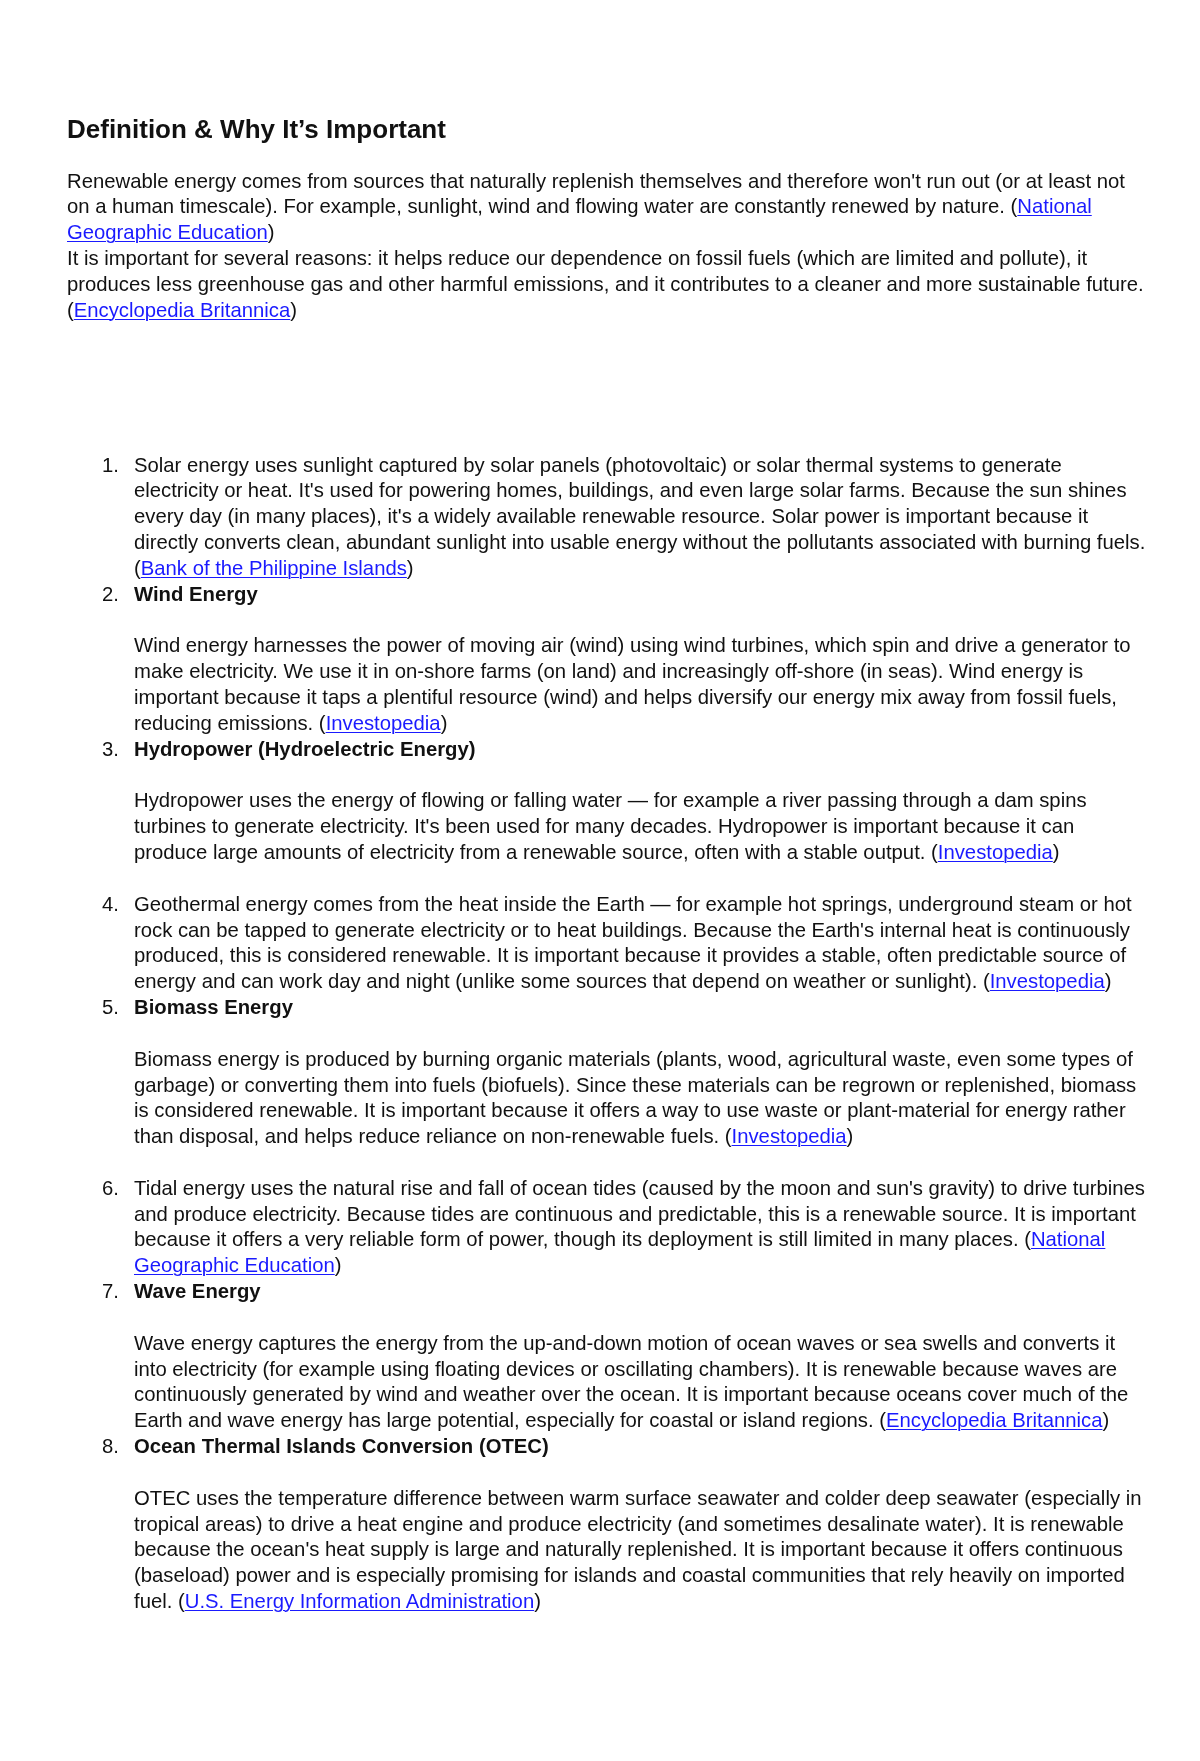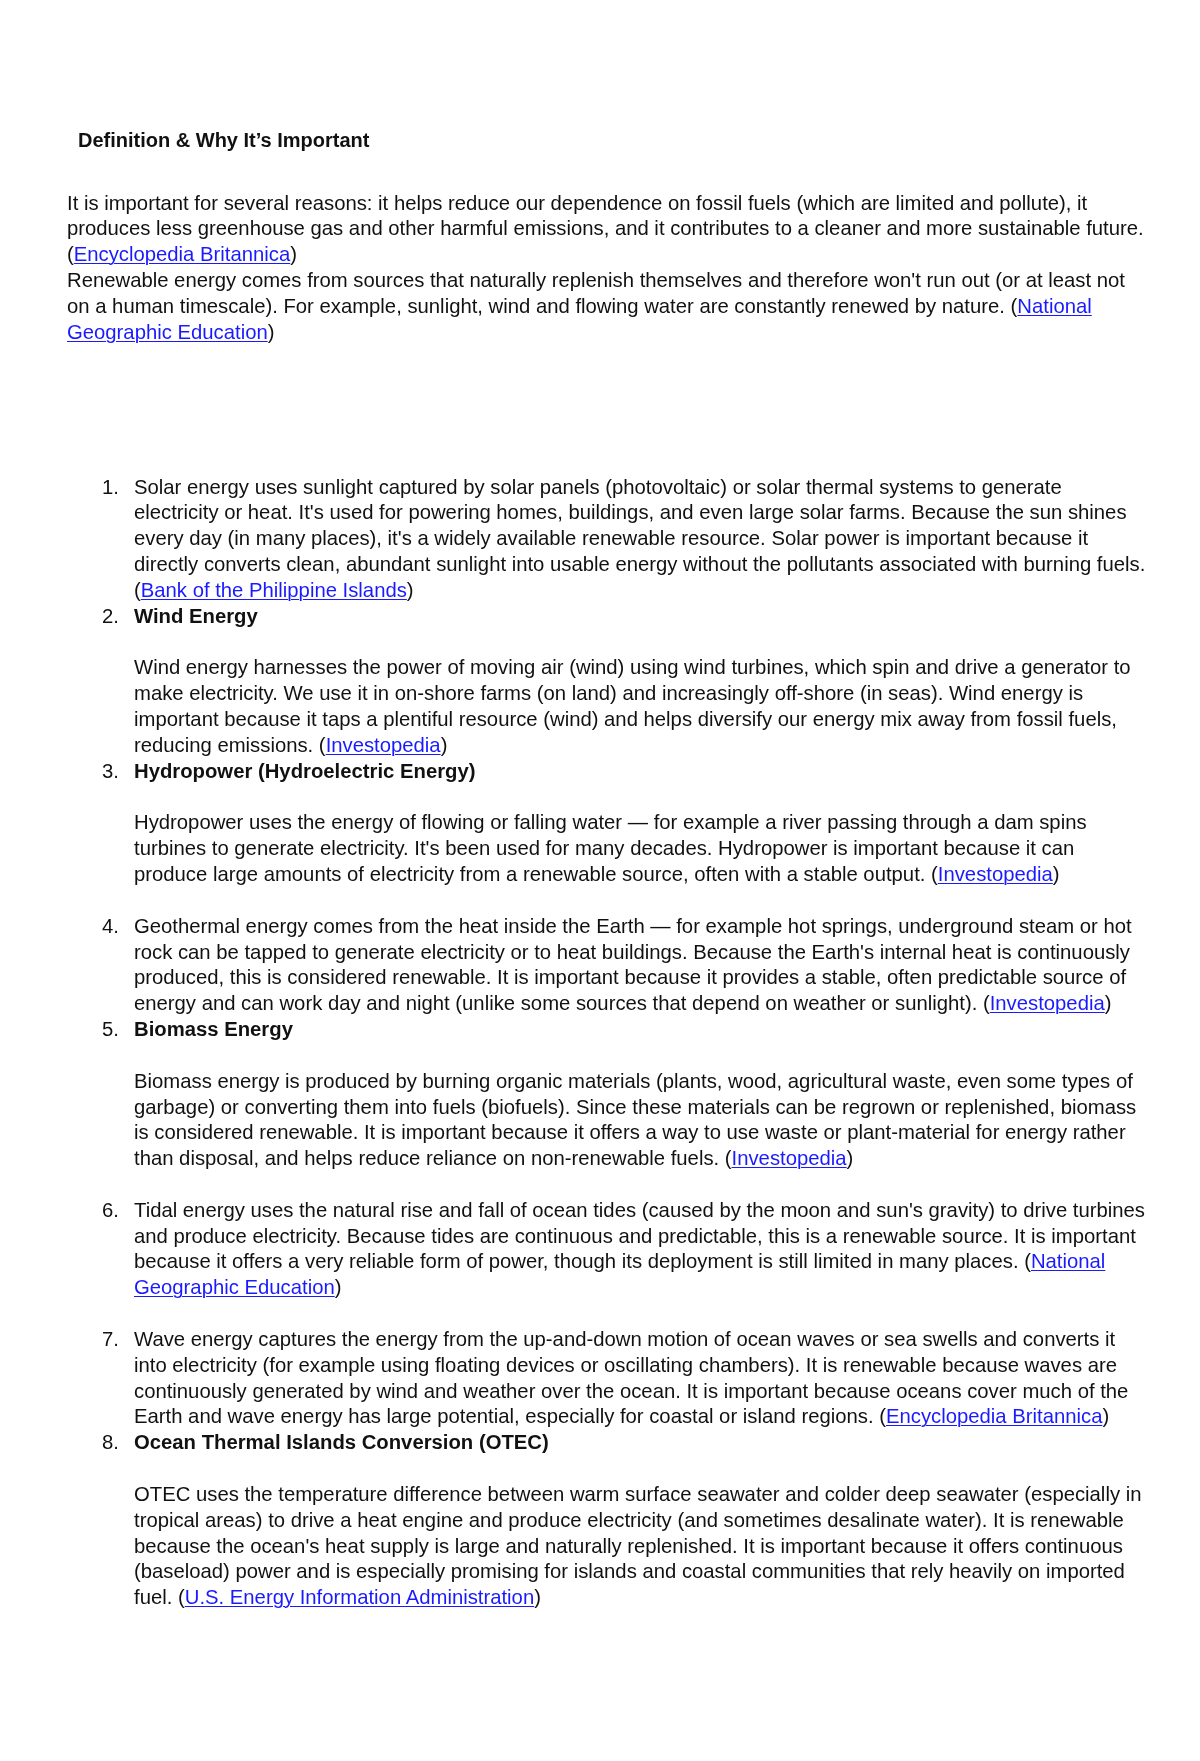--- a/index.html
+++ b/index.html
@@ -14,22 +14,22 @@
       overflow: hidden;
     }
     .page {
       position: absolute;
       left: 67px;
       top: 117px;
       width: 1080px;
     }
     .heading {
       font-weight: bold;
-      margin: 11px;
-      font-size: 20px;
+      margin: 0;
+      font-size: 26px;
       line-height: 25.8px;
     }
     .para { margin: 0; }
     .gap-1 { height: 25.8px; }
     .gap-section { height: 77.4px; }
     a.link {
       color: #1a1aff;
       text-decoration: underline;
       text-underline-offset: 2px;
       text-decoration-thickness: 1px;
@@ -53,23 +53,23 @@
     .item-body { display: block; margin-top: 26px; }
   </style>
 </head>
 <body>
 
 <div class="page">
 
   <h2 class="heading">Definition &amp; Why It’s Important</h2>
   <div class="gap-1"></div>
 
+  <p class="para"><span>Renewable energy comes from sources that naturally replenish themselves and therefore won't run out (or at least not on a human timescale). For example, sunlight, wind and flowing water are constantly renewed by nature. (</span><a class="link" href="#">National Geographic Education</a><span>)</span></p>
+
   <p class="para"><span>It is important for several reasons: it helps reduce our dependence on fossil fuels (which are limited and pollute), it produces less greenhouse gas and other harmful emissions, and it contributes to a cleaner and more sustainable future. (</span><a class="link" href="#">Encyclopedia Britannica</a><span>)</span></p>
-
-  <p class="para"><span>Renewable energy comes from sources that naturally replenish themselves and therefore won't run out (or at least not on a human timescale). For example, sunlight, wind and flowing water are constantly renewed by nature. (</span><a class="link" href="#">National Geographic Education</a><span>)</span></p>
 
   <div class="gap-section"></div>
 
   <div class="gap-1"></div>
 
   <ol class="types">
     <li>
       <span class="num">1.</span>
       <span class="item-body"><span>Solar energy uses sunlight captured by solar panels (photovoltaic) or solar thermal systems to generate electricity or heat. It's used for powering homes, buildings, and even large solar farms. Because the sun shines every day (in many places), it's a widely available renewable resource. Solar power is important because it directly converts clean, abundant sunlight into usable energy without the pollutants associated with burning fuels. (</span><a class="link" href="#">Bank of the Philippine Islands</a><span>)</span></span>
     </li>
@@ -91,20 +91,21 @@
       <span class="num">5.</span>
       <span class="item-title">Biomass Energy</span>
       <span class="item-body"><span>Biomass energy is produced by burning organic materials (plants, wood, agricultural waste, even some types of garbage) or converting them into fuels (biofuels). Since these materials can be regrown or replenished, biomass is considered renewable. It is important because it offers a way to use waste or plant-material for energy rather than disposal, and helps reduce reliance on non-renewable fuels. (</span><a class="link" href="#">Investopedia</a><span>)</span></span>
     </li>
     <li>
       <span class="num">6.</span>
       <span class="item-body"><span>Tidal energy uses the natural rise and fall of ocean tides (caused by the moon and sun's gravity) to drive turbines and produce electricity. Because tides are continuous and predictable, this is a renewable source. It is important because it offers a very reliable form of power, though its deployment is still limited in many places. (</span><a class="link" href="#">National Geographic Education</a><span>)</span></span>
     </li>
     <li>
       <span class="num">7.</span>
+      <span class="item-title">Wave Energy</span>
       <span class="item-body"><span>Wave energy captures the energy from the up-and-down motion of ocean waves or sea swells and converts it into electricity (for example using floating devices or oscillating chambers). It is renewable because waves are continuously generated by wind and weather over the ocean. It is important because oceans cover much of the Earth and wave energy has large potential, especially for coastal or island regions. (</span><a class="link" href="#">Encyclopedia Britannica</a><span>)</span></span>
     </li>
     <li>
       <span class="num">8.</span>
       <span class="item-title">Ocean Thermal Islands Conversion (OTEC)</span>
       <span class="item-body"><span>OTEC uses the temperature difference between warm surface seawater and colder deep seawater (especially in tropical areas) to drive a heat engine and produce electricity (and sometimes desalinate water). It is renewable because the ocean's heat supply is large and naturally replenished. It is important because it offers continuous (baseload) power and is especially promising for islands and coastal communities that rely heavily on imported fuel. (</span><a class="link" href="#">U.S. Energy Information Administration</a><span>)</span></span>
     </li>
   </ol>
 
 </div>

